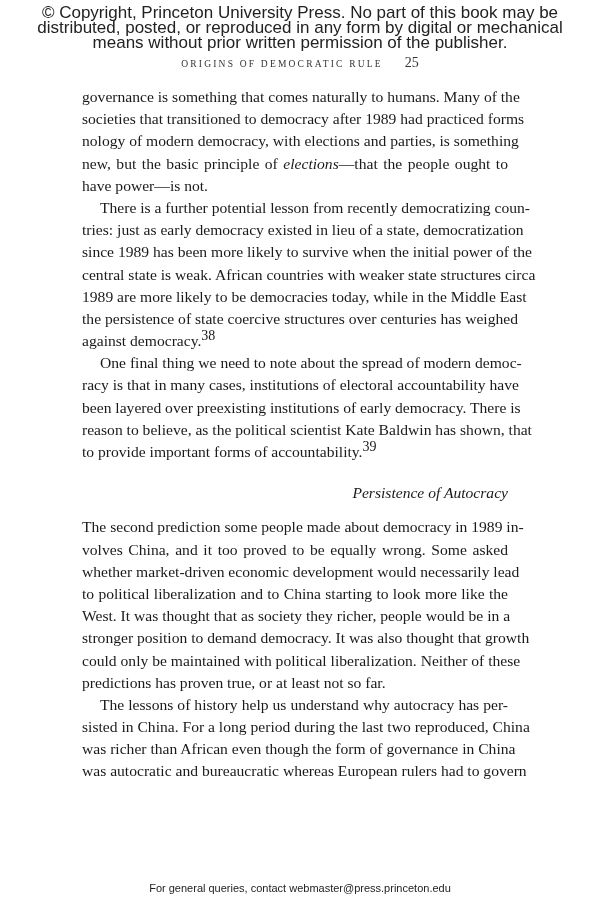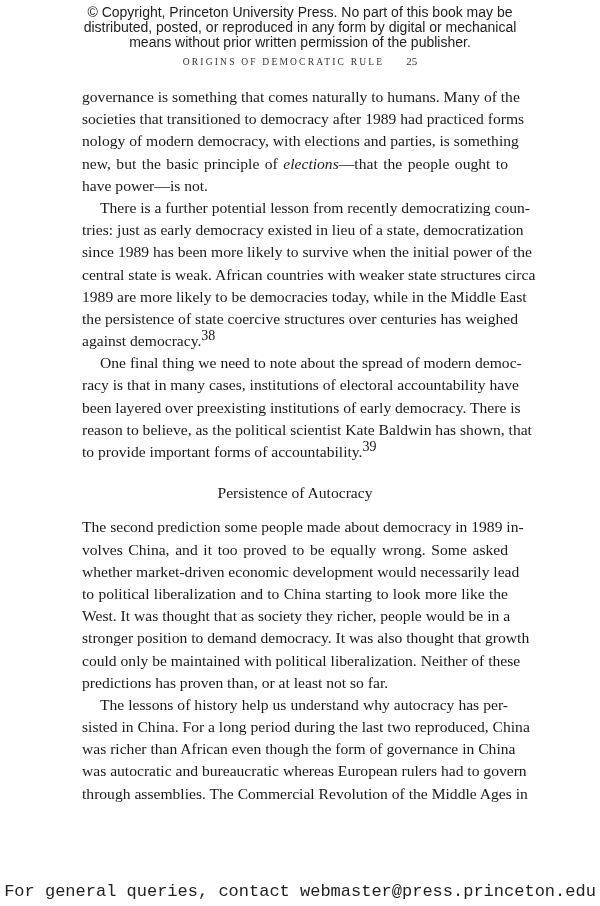--- a/index.html
+++ b/index.html
@@ -1,45 +1,45 @@
 <!DOCTYPE html>
 <html><head>
 <meta charset="utf-8">
 <style>
   html, body { margin: 0; padding: 0; background: #ffffff; }
   body { width: 600px; height: 906px; position: relative; overflow: hidden; }
   .notice {
     position: absolute; left: 0; width: 600px; top: 5px;
     text-align: center;
     font-family: "Liberation Sans", sans-serif;
-    font-size: 14px; line-height: 15px; color: #222;
+    font-size: 17px; line-height: 15px; color: #222;
   }
   .notice div { white-space: nowrap; }
   .running-head {
     position: absolute; top: 55px; left: 0; width: 600px; text-align: center;
     font-family: "Liberation Serif", serif; font-size: 9.5px; letter-spacing: 2.2px;
     color: #333; text-transform: uppercase;
   }
-  .running-head .pg { margin-left: 22px; letter-spacing: 0; font-size: 11px; }
+  .running-head .pg { margin-left: 22px; letter-spacing: 0; font-size: 14px; }
   .body-text {
     position: absolute; left: 82px; width: 426px; top: 86px;
     font-family: "Liberation Serif", serif; font-size: 15.6px; line-height: 22.2px;
     color: #1a1a1a;
   }
   .line { display: block; white-space: nowrap; text-align: justify; text-align-last: justify; height: 22.2px; }
   .line.last { text-align-last: left; }
   .line.indent { padding-left: 18px; }
   sup { font-size: 14px; line-height: 0; vertical-align: 6px; }
   .heading {
-    display: block; text-align: center; height: 22.2px;
+    display: block; text-align: right; font-style: italic; height: 22.2px;
     margin-top: 19px; margin-bottom: 12px;
   }
   .footer {
     position: absolute; top: 882px; left: 0; width: 600px; text-align: center;
-    font-family: Liberation Mono, monospace; font-size: 17px; color: #222;
+    font-family: Liberation Sans, sans-serif; font-size: 11px; color: #222;
   }
 </style>
 </head>
 <body>
 
 <div class="notice">
   <div>© Copyright, Princeton University Press. No part of this book may be</div>
   <div>distributed, posted, or reproduced in any form by digital or mechanical</div>
   <div>means without prior written permission of the publisher.</div>
 </div>
@@ -76,24 +76,23 @@
   <span class="heading">Persistence of Autocracy</span>
 
   <div>
     <span class="line">The second prediction some people made about democracy in 1989 in-</span>
     <span class="line">volves China, and it too proved to be equally wrong. Some asked</span>
     <span class="line">whether market-driven economic development would necessarily lead</span>
     <span class="line">to political liberalization and to China starting to look more like the</span>
     <span class="line">West. It was thought that as society they richer, people would be in a</span>
     <span class="line">stronger position to demand democracy. It was also thought that growth</span>
     <span class="line">could only be maintained with political liberalization. Neither of these</span>
-    <span class="line last">predictions has proven than, or at least not so far.</span>
+    <span class="line last">predictions has proven true, or at least not so far.</span>
   </div>
   <div>
     <span class="line indent">The lessons of history help us understand why autocracy has per-</span>
     <span class="line">sisted in China. For a long period during the last two reproduced, China</span>
     <span class="line">was richer than African even though the form of governance in China</span>
     <span class="line">was autocratic and bureaucratic whereas European rulers had to govern</span>
-    <span class="line">through assemblies. The Commercial Revolution of the Middle Ages in</span>
   </div>
 </div>
 
 <div class="footer">For general queries, contact webmaster@press.princeton.edu</div>
 
 </body></html>

